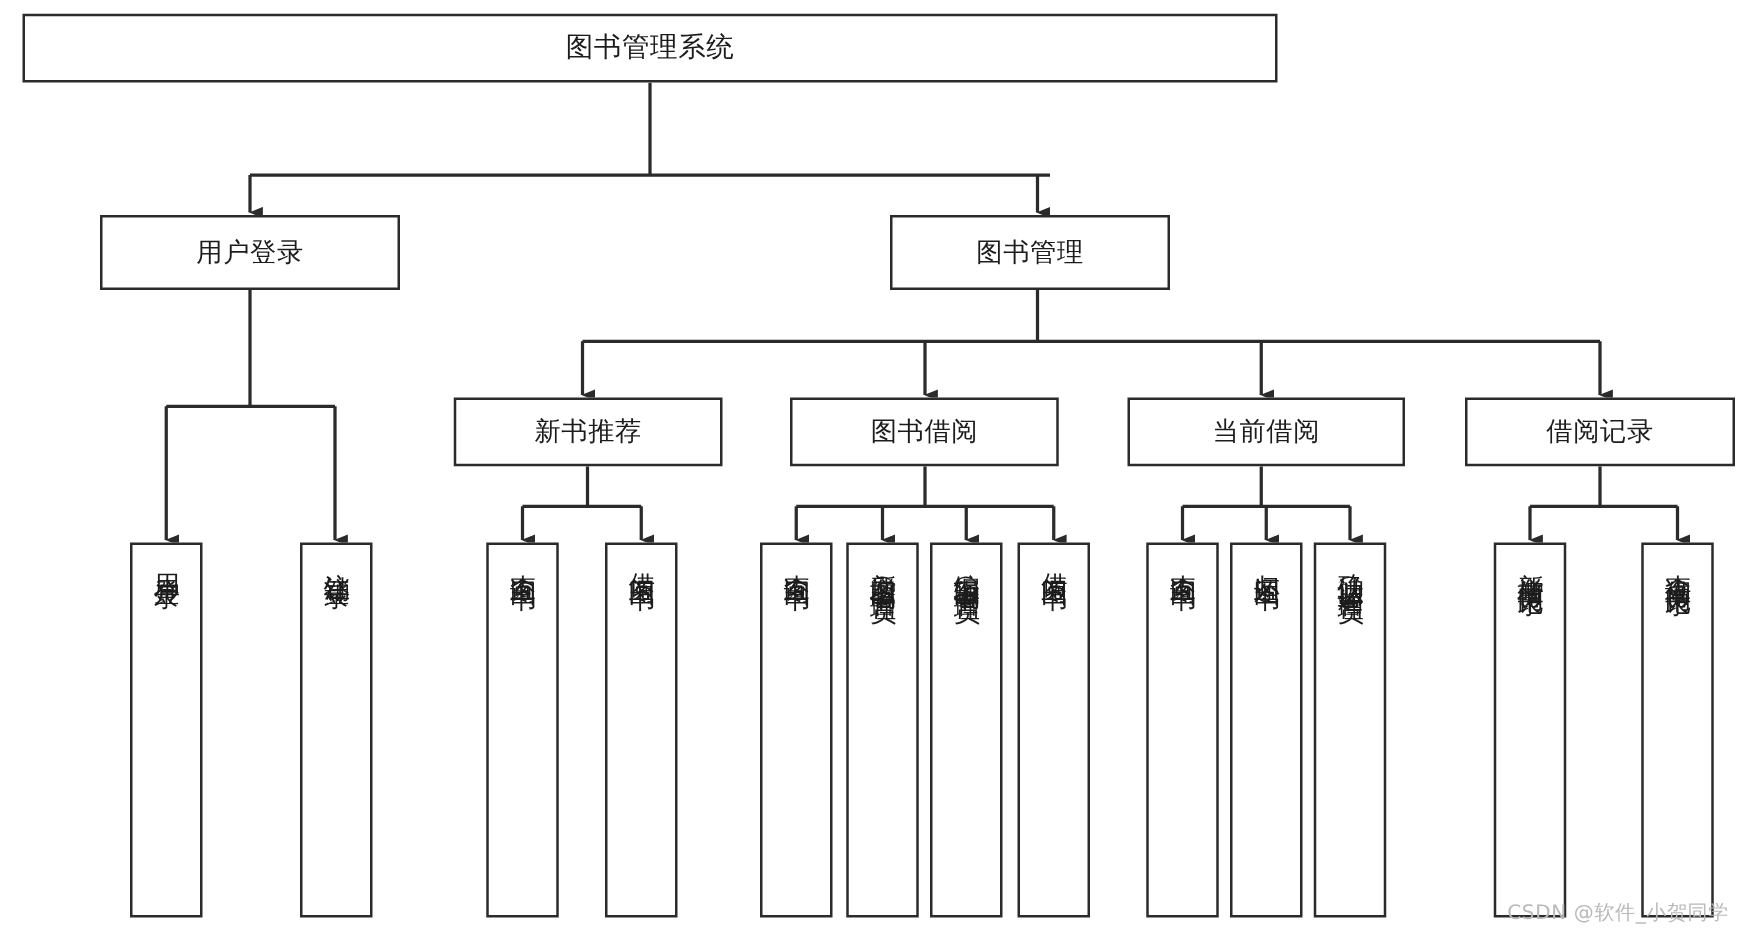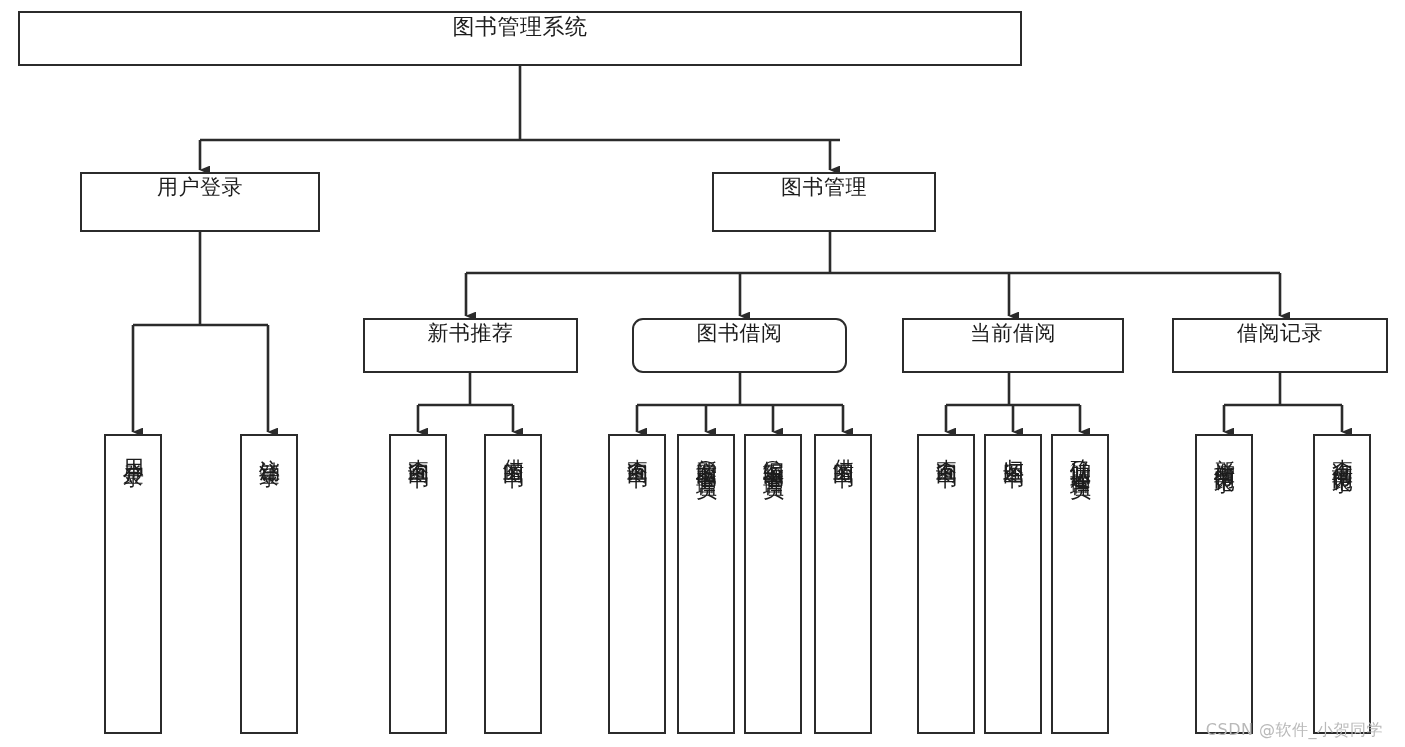--- a/index.html
+++ b/index.html
@@ -20,21 +20,21 @@
     left:0; top:0;
     width:1405px; height:747px;
     pointer-events:none;
   }
   .node{
     position:absolute;
     box-sizing:border-box;
     background:#ffffff;
     border:2px solid #2b2b2b;
     display:flex;
-    align-items:flex-start;
+    align-items:center;
     justify-content:center;
     text-align:center;
     z-index:2;
   }
   .node .label{
     display:block;
     line-height:1.24;
     letter-spacing:0.5px;
     color:#1c1c1c;
   }
@@ -131,21 +131,21 @@
   <div class="node h" style="left:80px;top:172px;width:240px;height:60px;">
     <span class="label">用户登录</span>
   </div>
   <div class="node h" style="left:712px;top:172px;width:224px;height:60px;">
     <span class="label">图书管理</span>
   </div>
 
   <div class="node h" style="left:363px;top:318px;width:215px;height:55px;">
     <span class="label">新书推荐</span>
   </div>
-  <div class="node h" style="left:632px;top:318px;width:215px;height:55px;border-radius:11px;">
+  <div class="node h" style="left:632px;top:318px;width:215px;height:55px;">
     <span class="label">图书借阅</span>
   </div>
   <div class="node h" style="left:902px;top:318px;width:222px;height:55px;">
     <span class="label">当前借阅</span>
   </div>
   <div class="node h" style="left:1172px;top:318px;width:216px;height:55px;">
     <span class="label">借阅记录</span>
   </div>
 
   <div class="node v" style="left:104px;top:434px;width:58px;height:300px;">

